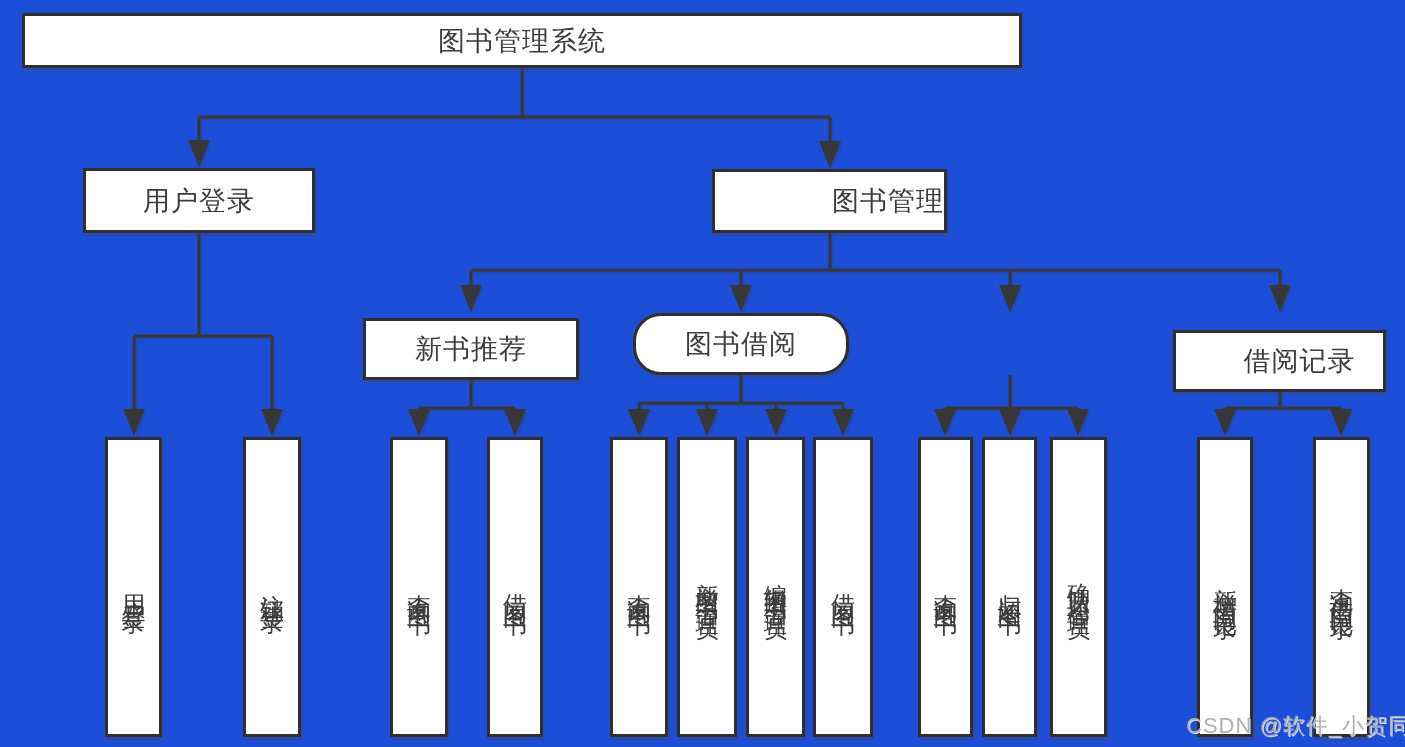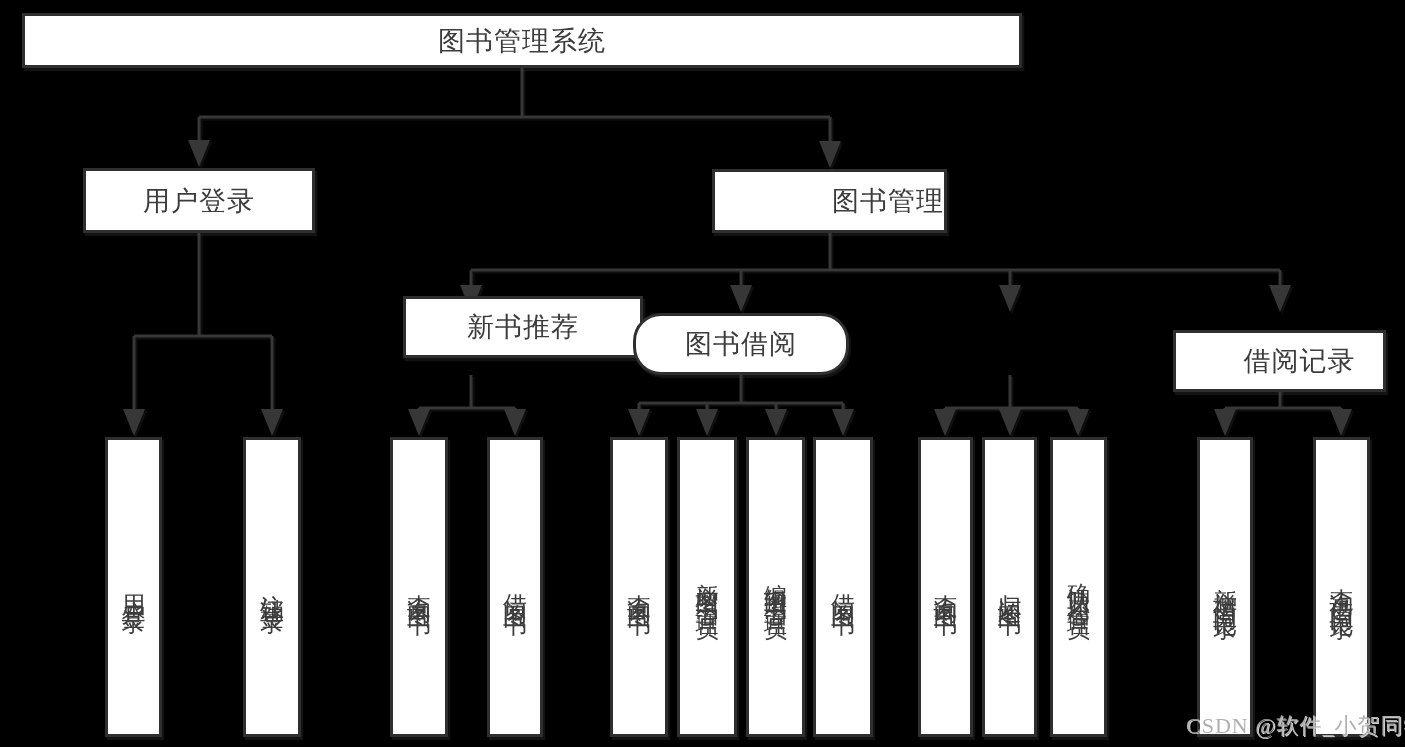--- a/index.html
+++ b/index.html
@@ -1,21 +1,21 @@
 <!DOCTYPE html>
 <html><head>
 <meta charset="utf-8">
 <style>
   html,body{margin:0;padding:0;background:#ffffff;}
   .canvas{
     position:relative;
     width:1405px;height:747px;
-    background:#000000;
+    background:#1d4ed8;
     overflow:hidden;
-    font-family:Liberation Serif, serif;
+    font-family:Liberation Sans, sans-serif;
   }
   
   .wires{
     position:absolute;left:0;top:0;
     filter:drop-shadow(2px 2px 0.5px rgba(60,60,60,0.25));
   }
   
   .hbox{
     position:absolute;
     box-sizing:border-box;
@@ -109,21 +109,21 @@
     <span>图书管理系统</span>
   </div>
 
   <div class="hbox" style="left:83px;top:168px;width:232px;height:65px;">
     <span>用户登录</span>
   </div>
   <div class="hbox" style="left:712px;top:169px;width:235px;height:64px;justify-content:flex-end;">
     <span>图书管理</span>
   </div>
 
-  <div class="hbox" style="left:363px;top:296px;width:240px;height:62px;margin-left:40px;">
+  <div class="hbox" style="left:363px;top:318px;width:216px;height:62px;">
     <span>新书推荐</span>
   </div>
   <div class="hbox" style="left:633px;top:313px;width:216px;height:62px;border-radius:28px;">
     <span>图书借阅</span>
   </div>
   <div class="hbox" style="left:1173px;top:330px;width:213px;height:62px;padding-left:40px;">
     <span>借阅记录</span>
   </div>
 
   <div class="vbox" style="left:105px;width:57px;">

